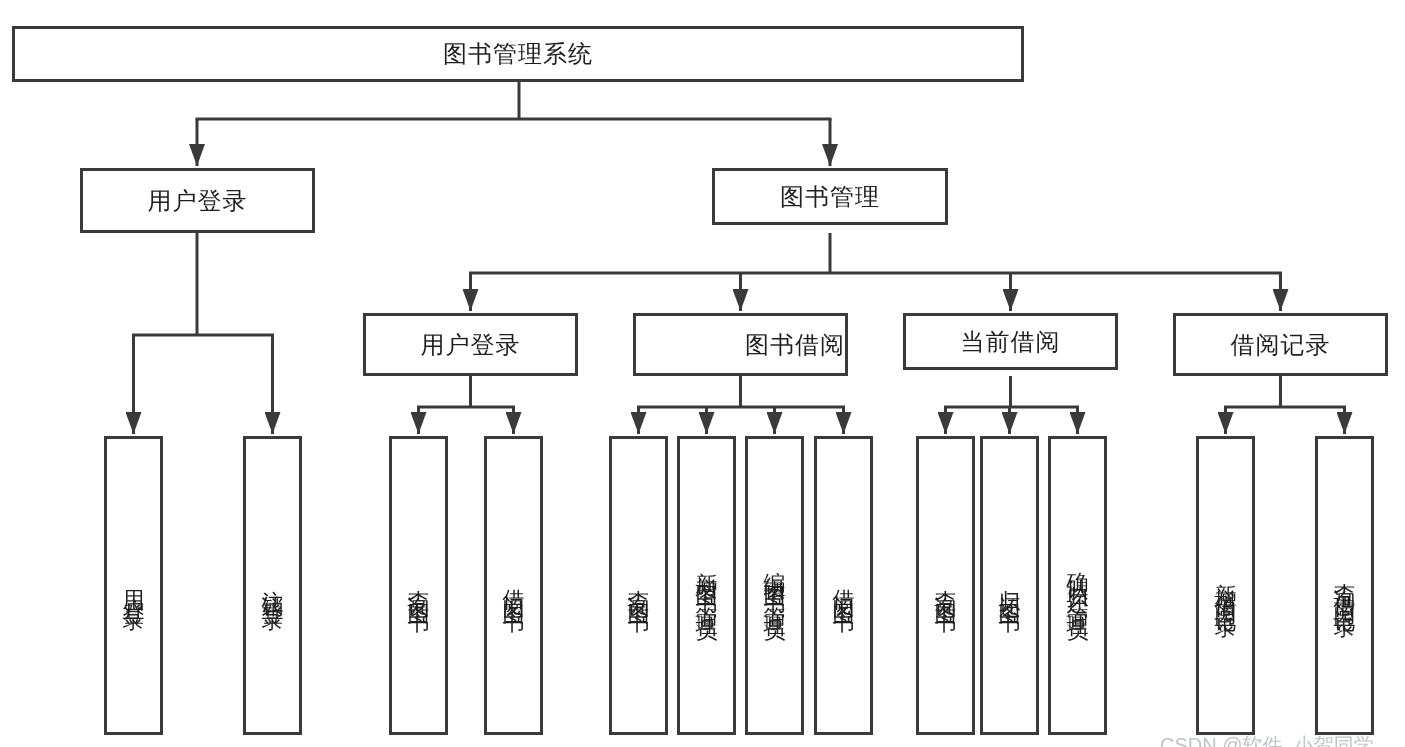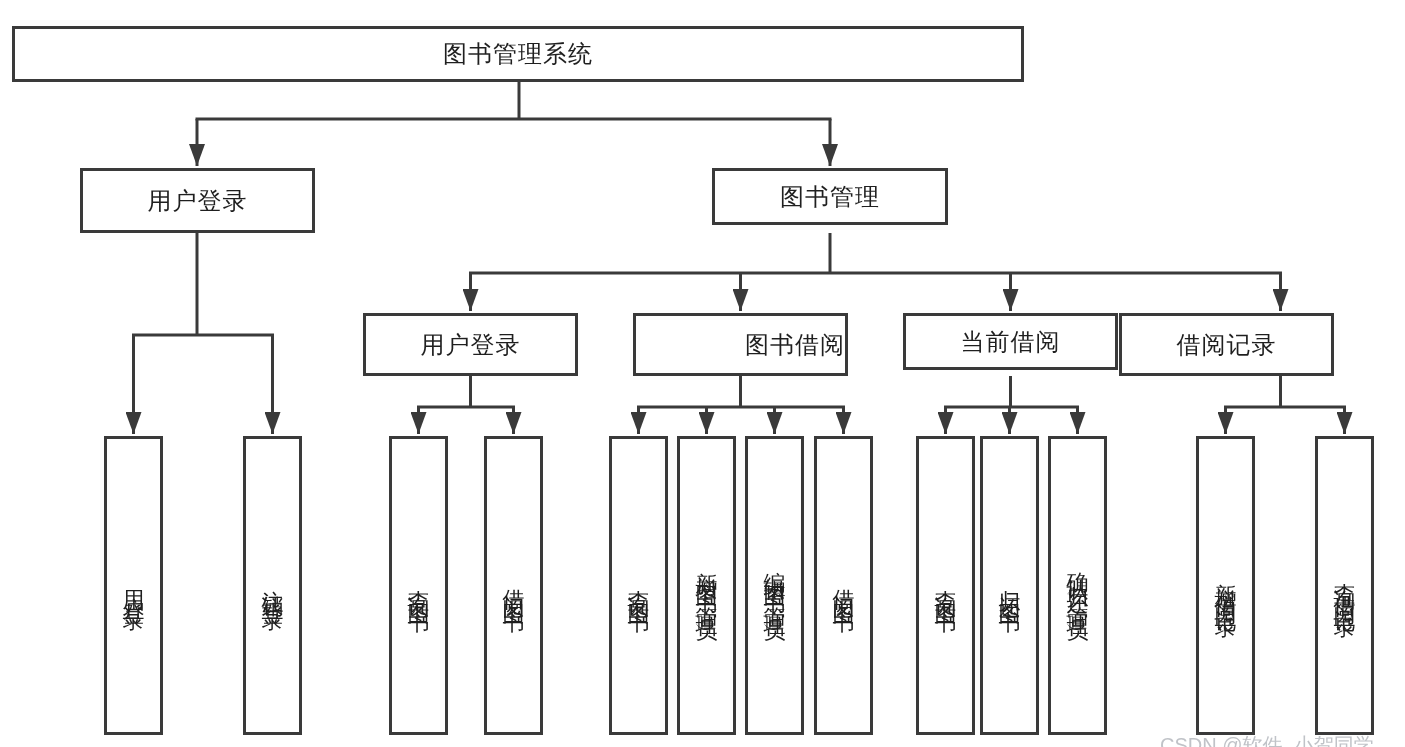--- a/index.html
+++ b/index.html
@@ -145,21 +145,21 @@
 
   <div class="node" style="left:363px;top:313px;width:215px;height:63px;">
     <span class="hlabel">用户登录</span>
   </div>
   <div class="node" style="left:633px;top:313px;width:215px;height:63px;justify-content:flex-end;">
     <span class="hlabel">图书借阅</span>
   </div>
   <div class="node" style="left:903px;top:313px;width:215px;height:57px;">
     <span class="hlabel">当前借阅</span>
   </div>
-  <div class="node" style="left:1119px;top:313px;width:215px;height:63px;">
+  <div class="node" style="left:1173px;top:313px;width:215px;height:63px;">
     <span class="hlabel">借阅记录</span>
   </div>
 
   <div class="leaf" style="left:104px;">
     <span class="vtext">用户登录</span>
   </div>
   <div class="leaf" style="left:243px;">
     <span class="vtext">注销登录</span>
   </div>
 

